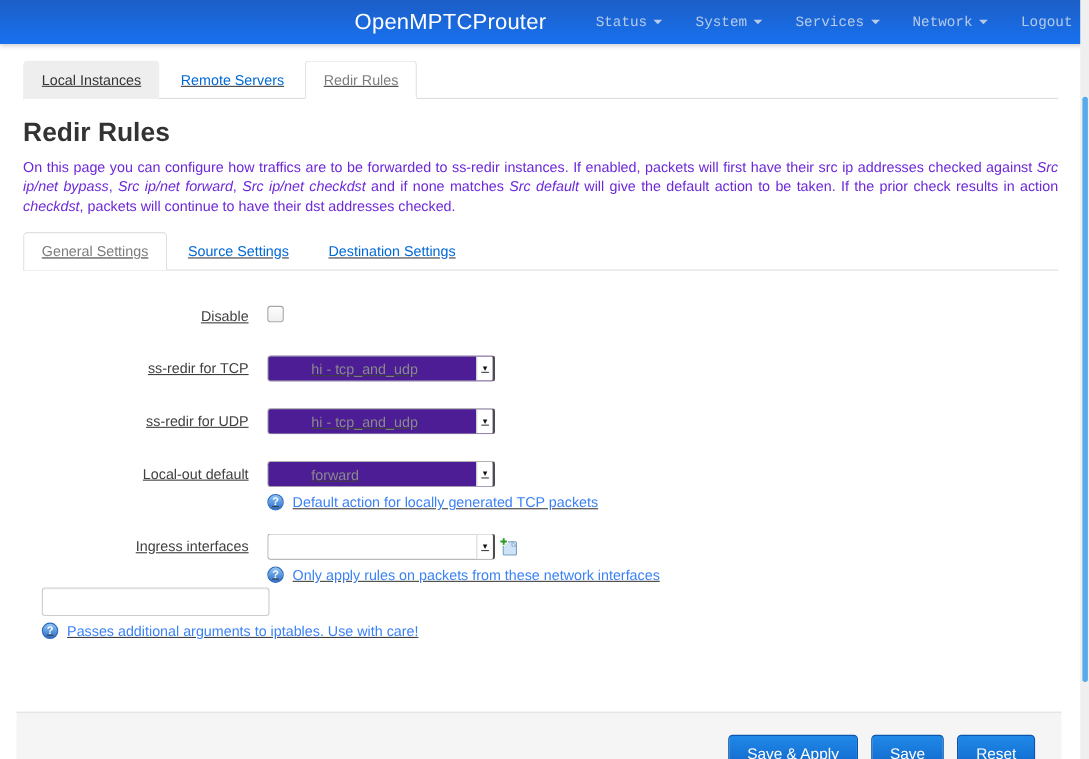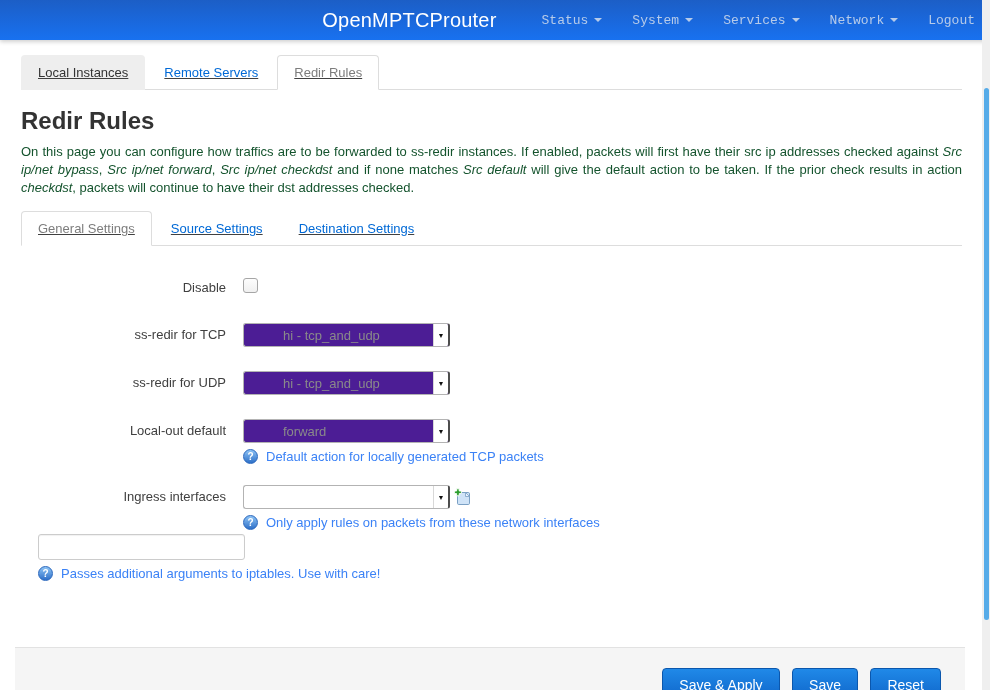--- a/index.html
+++ b/index.html
@@ -29,26 +29,26 @@
   .nav-tabs .tab { font-size:13px; line-height:15px; padding:9px 16px; margin-bottom:-1px; margin-right:2px;
                    cursor:pointer; border:1px solid transparent; border-radius:4px 4px 0 0; white-space:nowrap; }
   .tab.link { color:#0069d6; }
   .tab.grayed { background:#eee; color:#333; }
   .tab.active { background:#fff; border-color:#ddd; border-bottom-color:#fff; color:#7d7d7d; }
   .maintabs { margin-top:15px; }
   .subtabs { margin-top:14px; }
 
   
   h2.page-title { margin-top:17px; font-size:24px; line-height:28px; font-weight:bold; color:#333; }
-  p.page-desc { margin-top:8px; font-size:13px; line-height:18px; color:#14532d; text-align:justify; width:941px; }
+  p.page-desc { margin-top:8px; font-size:13px; line-height:18px; color:#6d28d9; text-align:justify; width:941px; }
   p.page-desc em { font-style:italic; }
 
   
   .cbi-form { margin-top:30px; }
-  .frow { display:flex; margin-bottom:24px; }
+  .frow { display:flex; margin-bottom:24px;text-decoration:underline; }
   .flabel { width:205px; text-align:right; font-size:13px; color:#404040; padding-top:4px; flex:none; }
   .fctrl { margin-left:17px; }
   .frow.cbrow { margin-bottom:28px; }
 
   .checkbox-box { width:15px; height:15px; border:1px solid #a6a6a6; border-radius:3px; margin-top:2px;
                   background:linear-gradient(180deg,#fdfdfd,#f0f0f0); cursor:pointer; }
 
   .sel { position:relative; width:207px; height:24px; border:1px solid #b3b3b3; border-right:2px solid #4d4d4d;
          border-radius:3px; cursor:pointer; display:flex; align-items:center; overflow:hidden; }
   .sel.gray { background:#4c1d95;padding-left:32px; }

